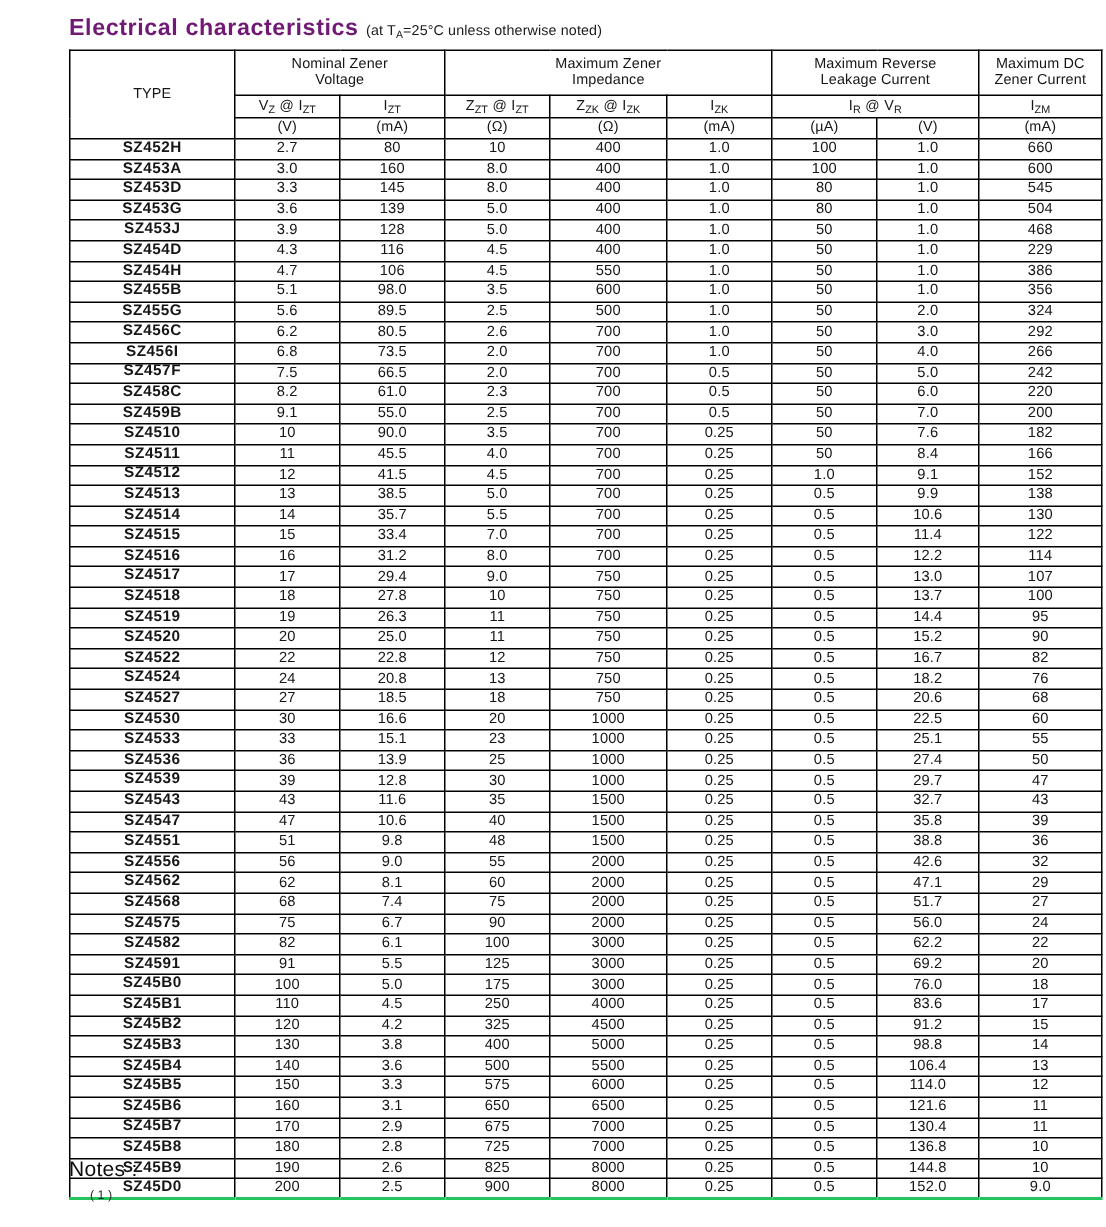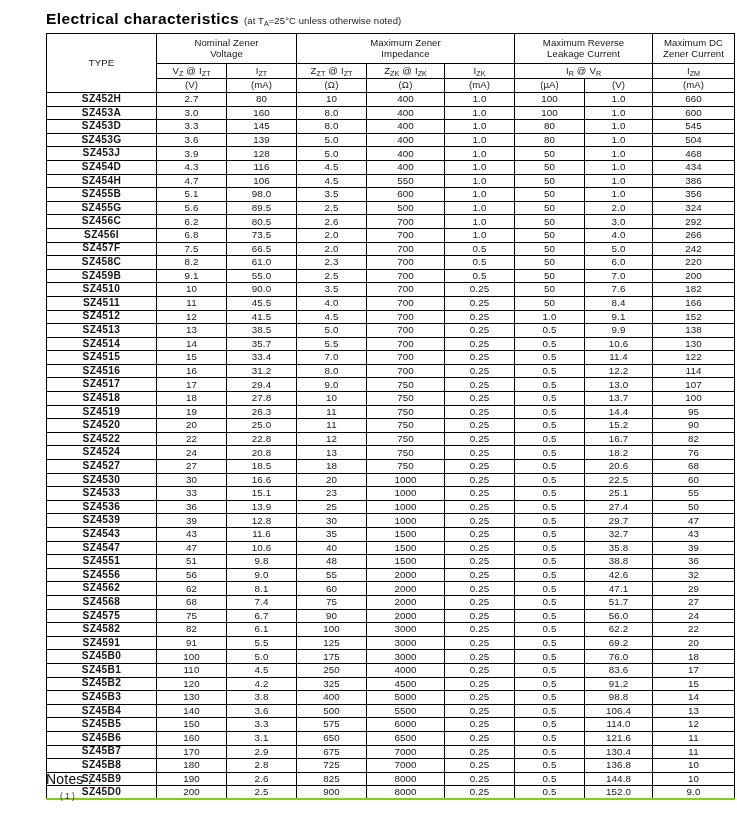--- a/index.html
+++ b/index.html
@@ -26,21 +26,21 @@
     left: 46px;
     top: 10px;
     display: flex;
     align-items: baseline;
     white-space: nowrap;
   }
   .title-main {
     font-size: 15.5px;
     font-weight: bold;
     letter-spacing: 0.4px;
-    color: #000000;
+    color: #701a75;
   }
   .title-sub {
     font-size: 9.5px;
     font-weight: normal;
     color: #1a1a1a;
     margin-left: 5px;
     letter-spacing: 0.1px;
   }
   .title-sub sub {
     font-size: 7px;
@@ -111,21 +111,21 @@
     height: 13.6px;
     font-size: 9.8px;
     letter-spacing: 0.1px;
   }
   table.spec tbody td.type {
     font-weight: bold;
     font-size: 10.2px;
     letter-spacing: 0.35px;
     margin-left: 24px;
   }
-  table.spec tbody tr:last-child td { border-bottom: 2px solid #84cc16; }
+  table.spec tbody tr:last-child td { border-bottom: 2px solid #22c55e; }
 
   
   col.c-type { width: 110px; }
   col.c-vz   { width: 70px; }
   col.c-izt  { width: 70px; }
   col.c-zzt  { width: 70px; }
   col.c-zzk  { width: 78px; }
   col.c-izk  { width: 70px; }
   col.c-ir   { width: 70px; }
   col.c-vr   { width: 68px; }
@@ -285,21 +285,21 @@
           </tr>
           <tr>
             <td class="type">SZ454D</td>
             <td>4.3</td>
             <td>116</td>
             <td>4.5</td>
             <td>400</td>
             <td>1.0</td>
             <td>50</td>
             <td>1.0</td>
-            <td>434</td>
+            <td>229</td>
           </tr>
           <tr>
             <td class="type">SZ454H</td>
             <td>4.7</td>
             <td>106</td>
             <td>4.5</td>
             <td>550</td>
             <td>1.0</td>
             <td>50</td>
             <td>1.0</td>

